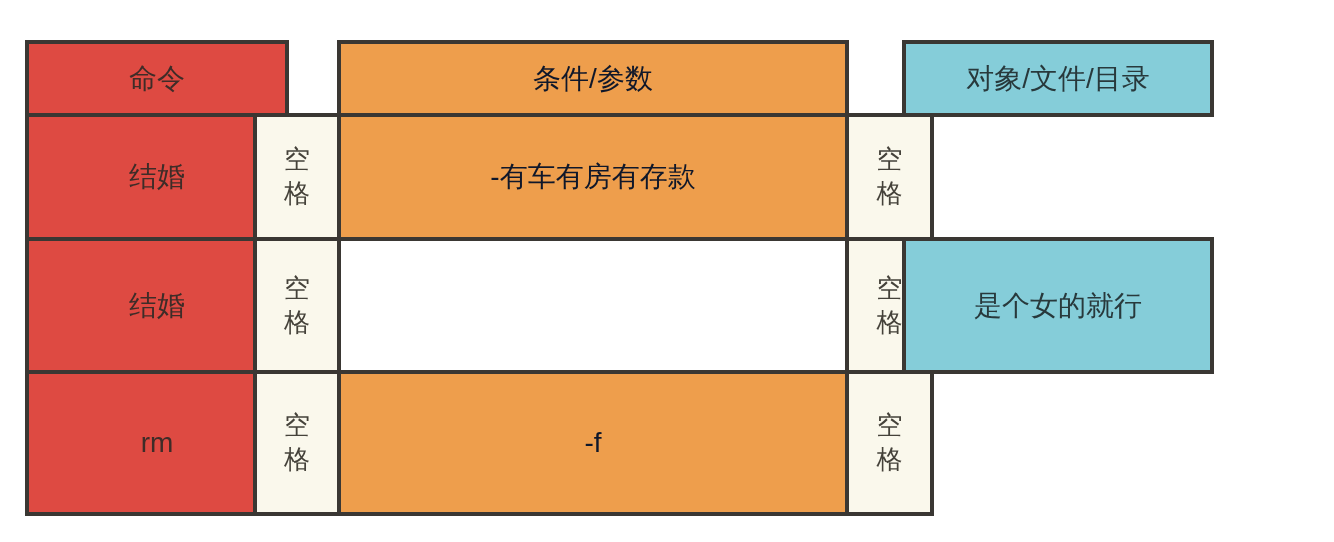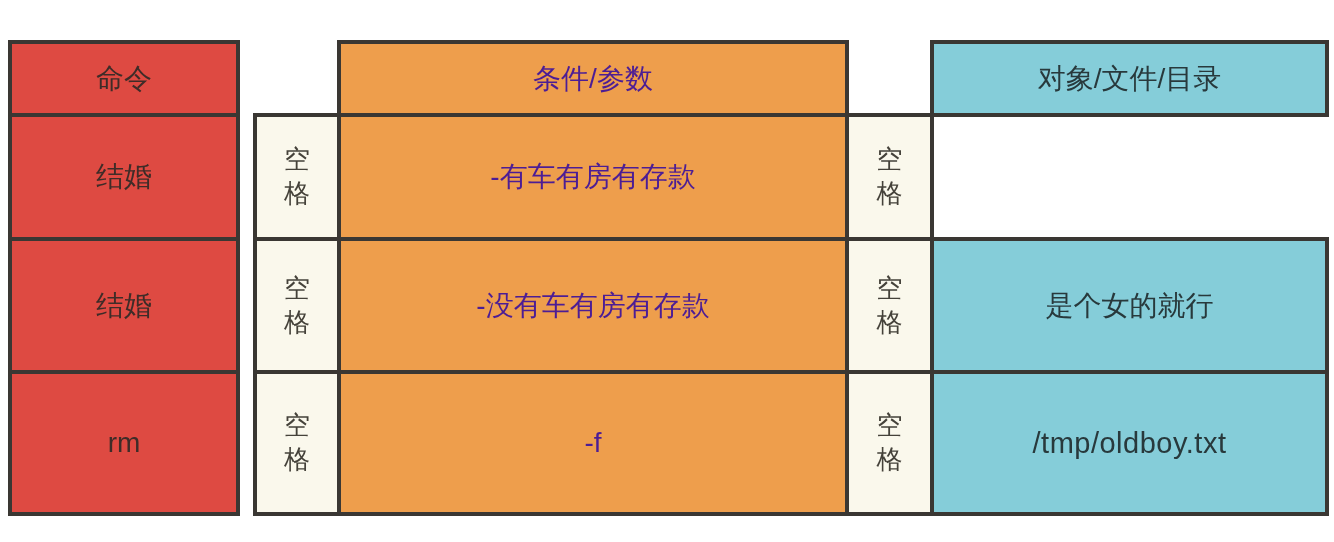--- a/index.html
+++ b/index.html
@@ -17,34 +17,34 @@
     border:4px solid #3a3733;
     display:flex;
     align-items:center;
     justify-content:center;
     font-size:28px;
     color:#3a3531;
     text-align:center;
   }
 
   
-  .c0{left:8px;width:232px}
+  .c0{left:25px;width:264px}
   .c1{left:253px;width:88px}
   .c2{left:337px;width:512px}
   .c3{left:845px;width:89px}
-  .c4{left:930px;width:399px}
+  .c4{left:902px;width:312px}
 
   
   .r0{top:40px;height:77px}
   .r1{top:113px;height:128px}
   .r2{top:237px;height:137px}
   .r3{top:370px;height:146px}
 
   .bg-red   {background:#de4a42;color:#3e2c28;}
-  .bg-orange{background:#ee9e4c;color:#4c1d95;}
+  .bg-orange{background:#ee9e4c;color:#0f172a;}
   .bg-blue  {background:#85cdd9;color:#28393c;}
   .bg-cream {background:#faf8ec;color:#45423a;}
 
   .sep{
     font-size:26px;
     line-height:1.3;
     white-space:pre-line; 
   }
   .mono-path{font-size:29px;letter-spacing:0.5px;}
 </style>
@@ -60,26 +60,24 @@
   <div class="cell r1 c0 bg-red">结婚</div>
   <div class="cell r1 c1 bg-cream sep">空
 格</div>
   <div class="cell r1 c2 bg-orange">-有车有房有存款</div>
   <div class="cell r1 c3 bg-cream sep">空
 格</div>
 
   <div class="cell r2 c0 bg-red">结婚</div>
   <div class="cell r2 c1 bg-cream sep">空
 格</div>
-  <div class="cell r2 c2 bg-orange">-没有车有房有存款</div>
   <div class="cell r2 c3 bg-cream sep">空
 格</div>
   <div class="cell r3 c0 bg-red">rm</div>
 
   <div class="cell r2 c4 bg-blue">是个女的就行</div>
   <div class="cell r3 c1 bg-cream sep">空
 格</div>
   <div class="cell r3 c2 bg-orange">-f</div>
   <div class="cell r3 c3 bg-cream sep">空
 格</div>
-  <div class="cell r3 c4 bg-blue mono-path">/tmp/oldboy.txt</div>
 
 </div>
 
 </body></html>

